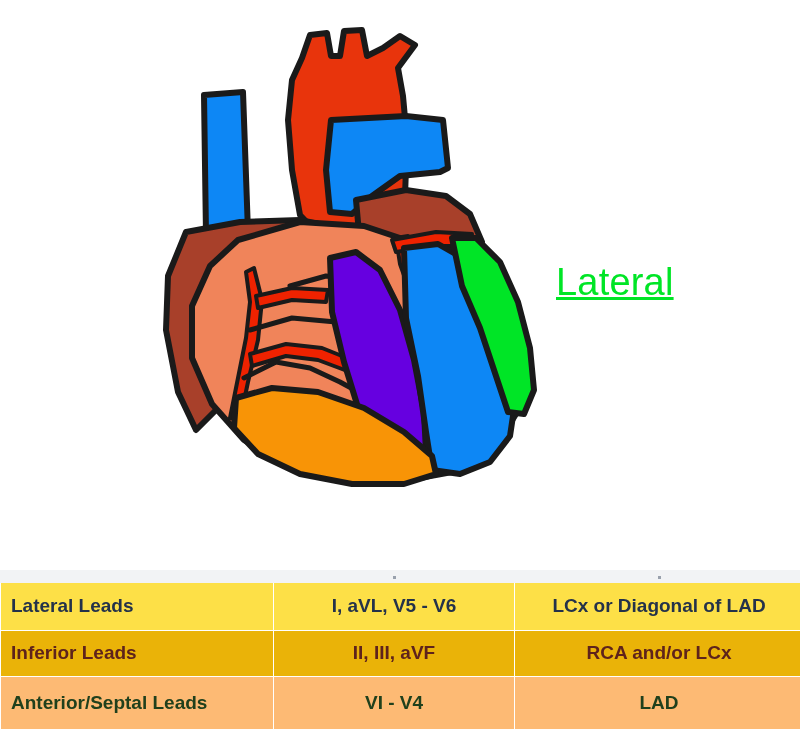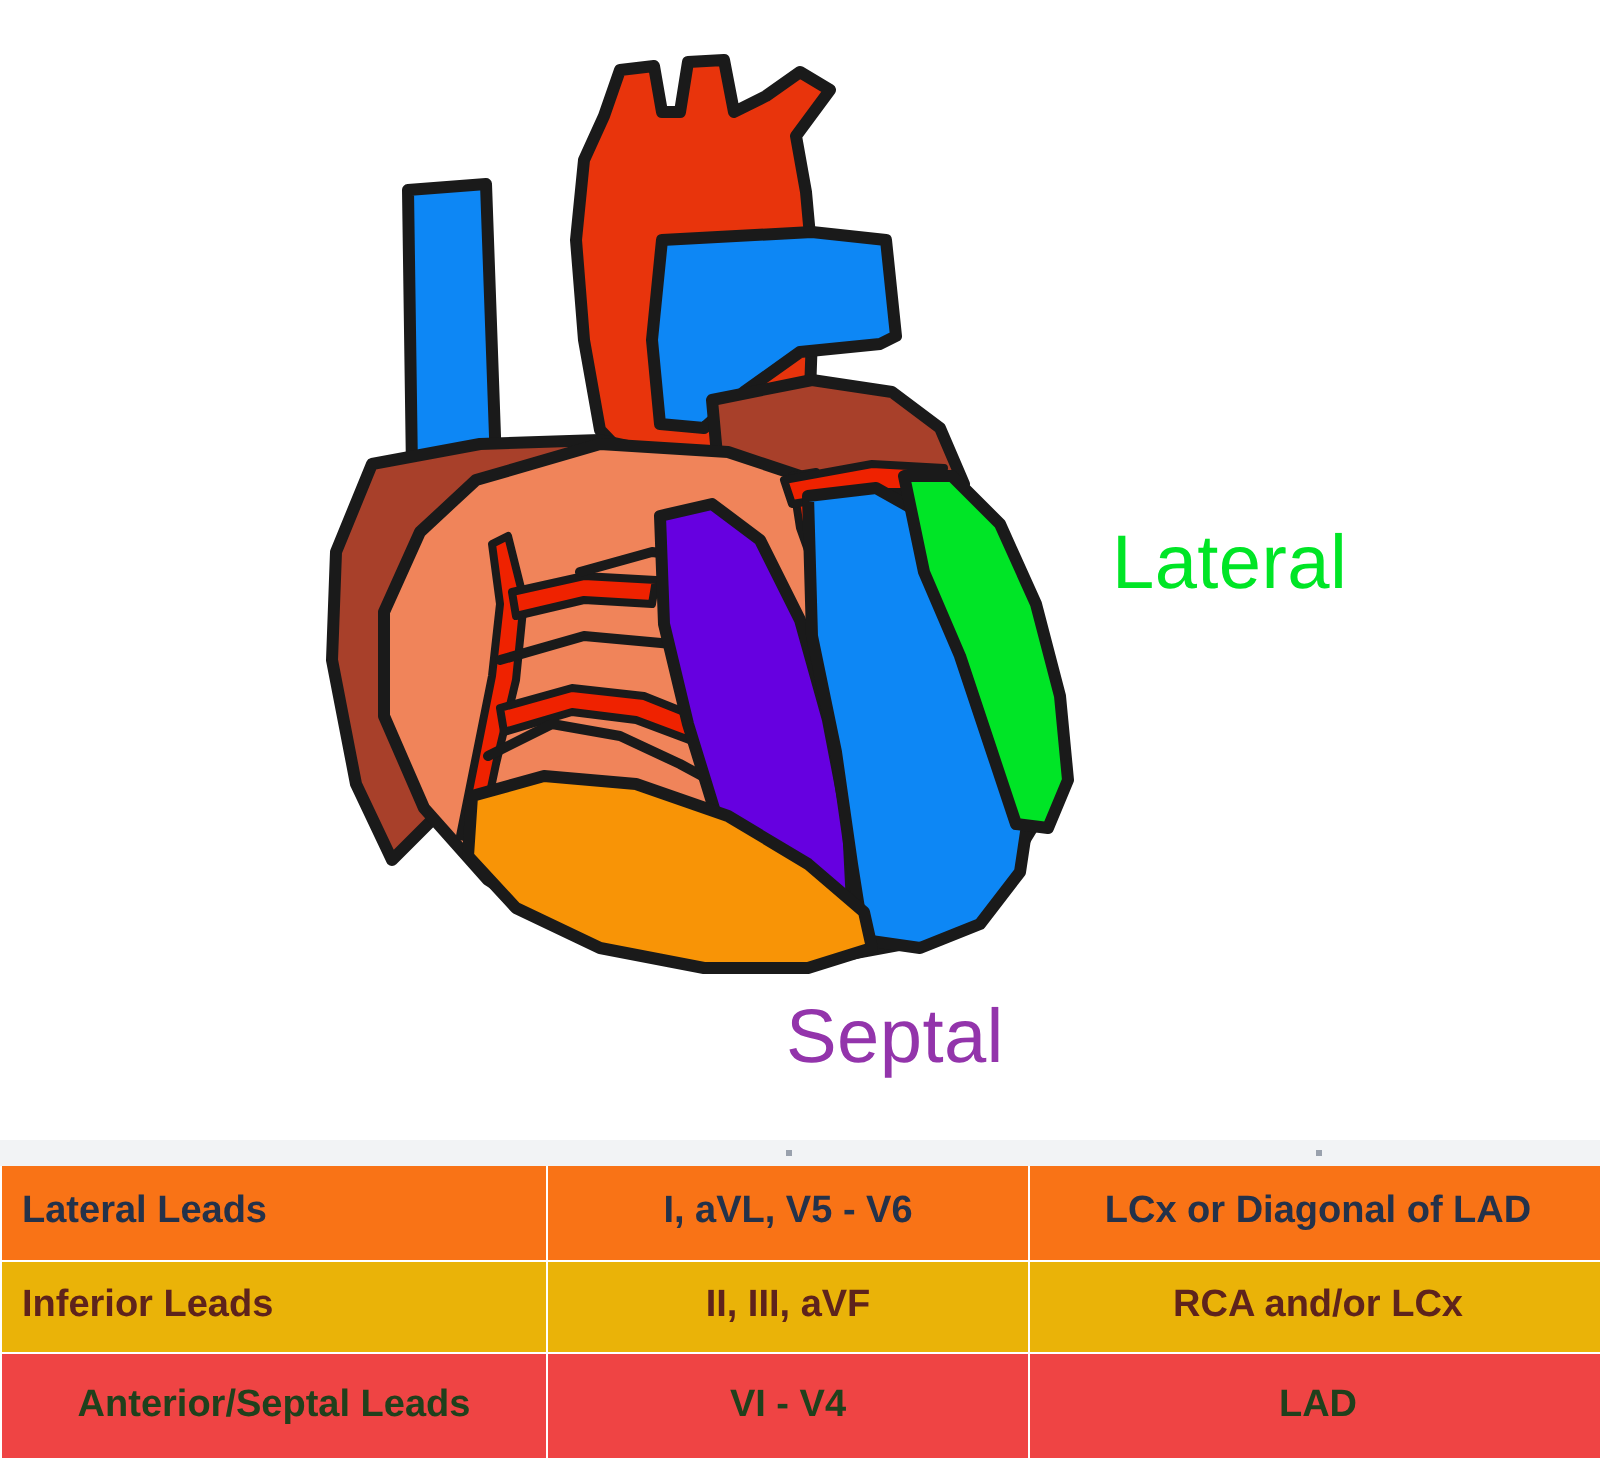--- a/index.html
+++ b/index.html
@@ -31,21 +31,21 @@
   
   .region-label {
     position: absolute;
     font-family: "Liberation Sans", sans-serif;
     font-size: 38px;
     font-weight: 400;
     letter-spacing: 0.2px;
     white-space: nowrap;
     line-height: 1;
   }
-  #label-lateral  { left: 556px; top: 263px; color: #00e526; }
+  #label-lateral  { left: 556px; top: 263px; color: #00e526; text-decoration: underline; }
   #label-anterior { left: 556px; top: 445px; color: #2346f0; }
   #label-inferior { left: 146px; top: 479px; color: #f79421; }
   #label-septal   { left: 393px; top: 500px; color: #9334ab; }
 
   
   #leads-table-wrap {
     position: absolute;
     left: 0;
     top: 570px;
     width: 800px;
@@ -74,23 +74,23 @@
   #row-clipped td {
     height: 10px;
     padding: 0;
     background: #f2f3f5;
     border-color: #f2f3f5;
     font-size: 10px;
     color: #b9bec7;
     text-align: center;
   }
 
-  tr.row-lateral  td { background: #f97316; color: #24324a; height: 47px; }
+  tr.row-lateral  td { background: #fde047; color: #24324a; height: 47px; }
   tr.row-inferior td { background: #eab308; color: #5e231c; height: 45px; }
-  tr.row-anterior td { background: #ef4444; color: #20401c; height: 52px; text-align: center; }
+  tr.row-anterior td { background: #fdba74; color: #20401c; height: 52px; }
 
   .tiny-tick {
     display: inline-block;
     width: 3px; height: 3px;
     background: #9aa1ad;
     vertical-align: middle;
   }
 </style>
 </head>
 <body>
@@ -159,21 +159,20 @@
                L432,456 L436,474 L404,484 L352,484 L300,474
                L258,454 L234,428 Z" fill="#f89406"></path>
 
     </g>
   </svg>
 
   <div class="region-label" id="label-lateral">Lateral</div>
 
 
 
-  <div class="region-label" id="label-septal">Septal</div>
 </div>
 
 <div id="leads-table-wrap">
   <table id="leads-table">
     <tbody>
       <tr id="row-clipped">
         <td class="col-group"></td>
         <td class="col-leads"><span class="tiny-tick"></span></td>
         <td class="col-art"><span class="tiny-tick"></span></td>
       </tr>

